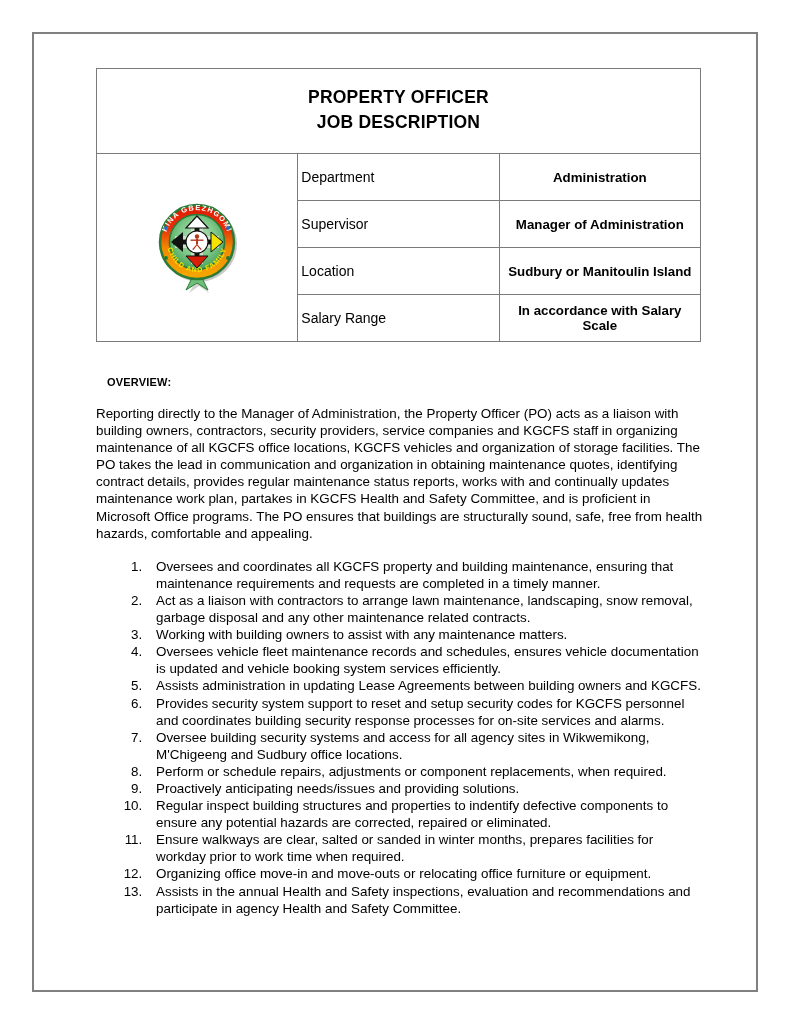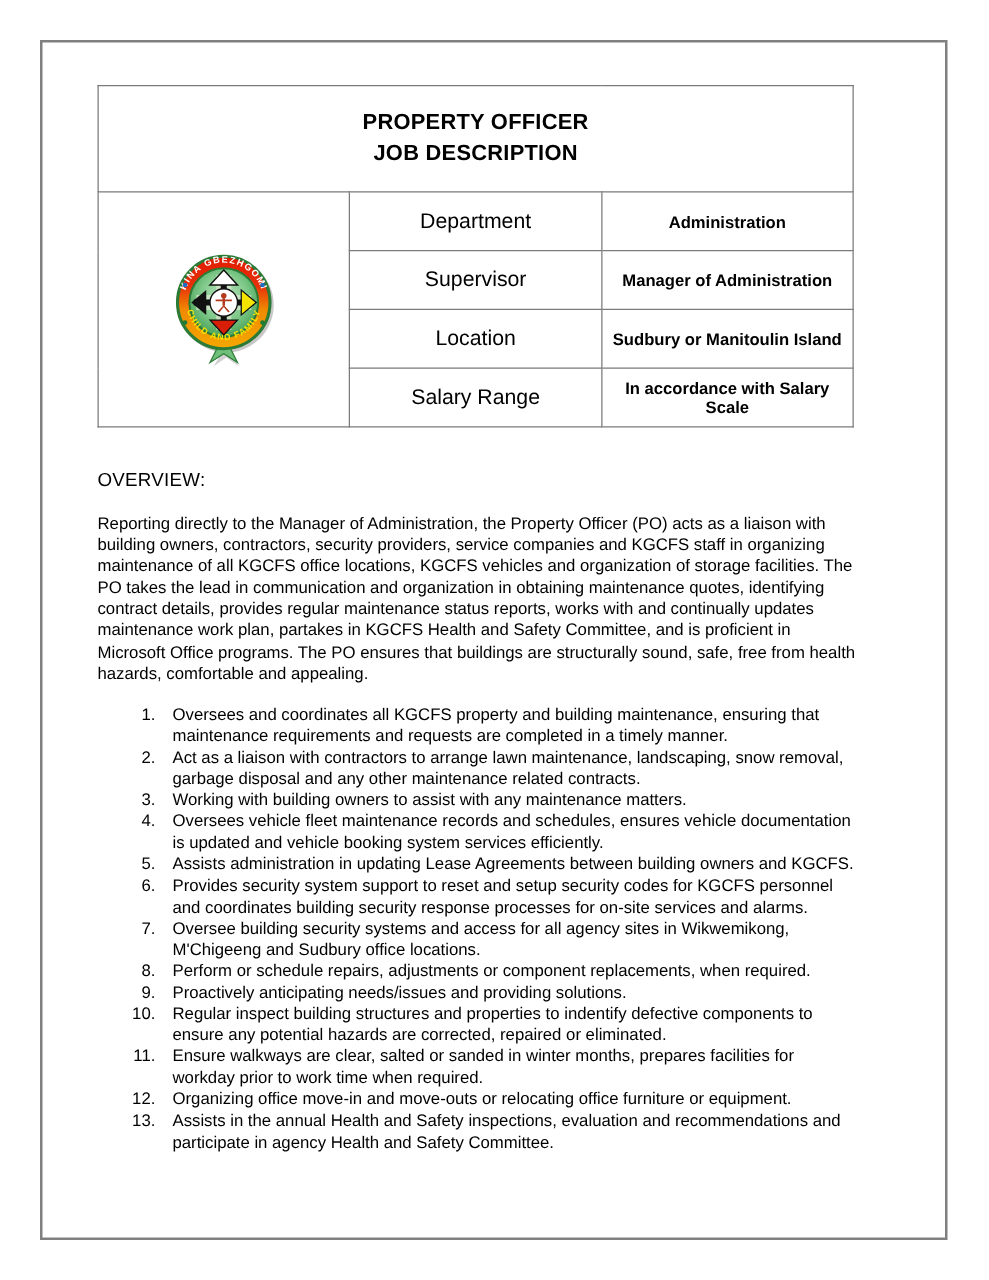--- a/index.html
+++ b/index.html
@@ -22,21 +22,21 @@
     top: 32px;
     width: 726px;
     height: 960px;
     border: 2px solid #808080;
     box-sizing: border-box;
     background: #ffffff;
   }
 
   #page-body {
     position: absolute;
-    left: 44px;     
+    left: 62px;     
     top: 34px;      
     width: 608px;
   }
 
   
   .jd-table {
     border-collapse: collapse;
     width: 605px;
     table-layout: fixed;
     margin: 0;
@@ -61,44 +61,44 @@
 
   .logo-cell {
     width: 134px;
     text-align: center;
     vertical-align: middle;
     padding: 2px !important;
   }
   .label-cell {
     width: 149px;
     height: 36px;
-    text-align: center;
-    font-size: 17px;
+    text-align: left;
+    font-size: 14px;
     padding: 5px 3px !important;
   }
   .value-cell {
     text-align: center;
     font-size: 13.3px;
     padding: 5px 3px !important;
     font-weight: bold;
   }
 
   
   .logo-wrap {
     width: 100px;
     height: 115px;
     margin: 0 auto;
     position: relative;
   }
 
   
   .section-heading {
-    font-size: 15px;
-    font-weight: normal;
-    margin: 0;
+    font-size: 11px;
+    font-weight: bold;
+    margin: 11px;
     letter-spacing: 0.2px;
   }
   .overview-head { margin-top: 34px; }
   .duties-head   { margin-top: 23px; }
 
   .body-para {
     font-size: 13.4px;
     line-height: 17.1px;
     margin: 17px 0 0 0;
     text-align: left;

